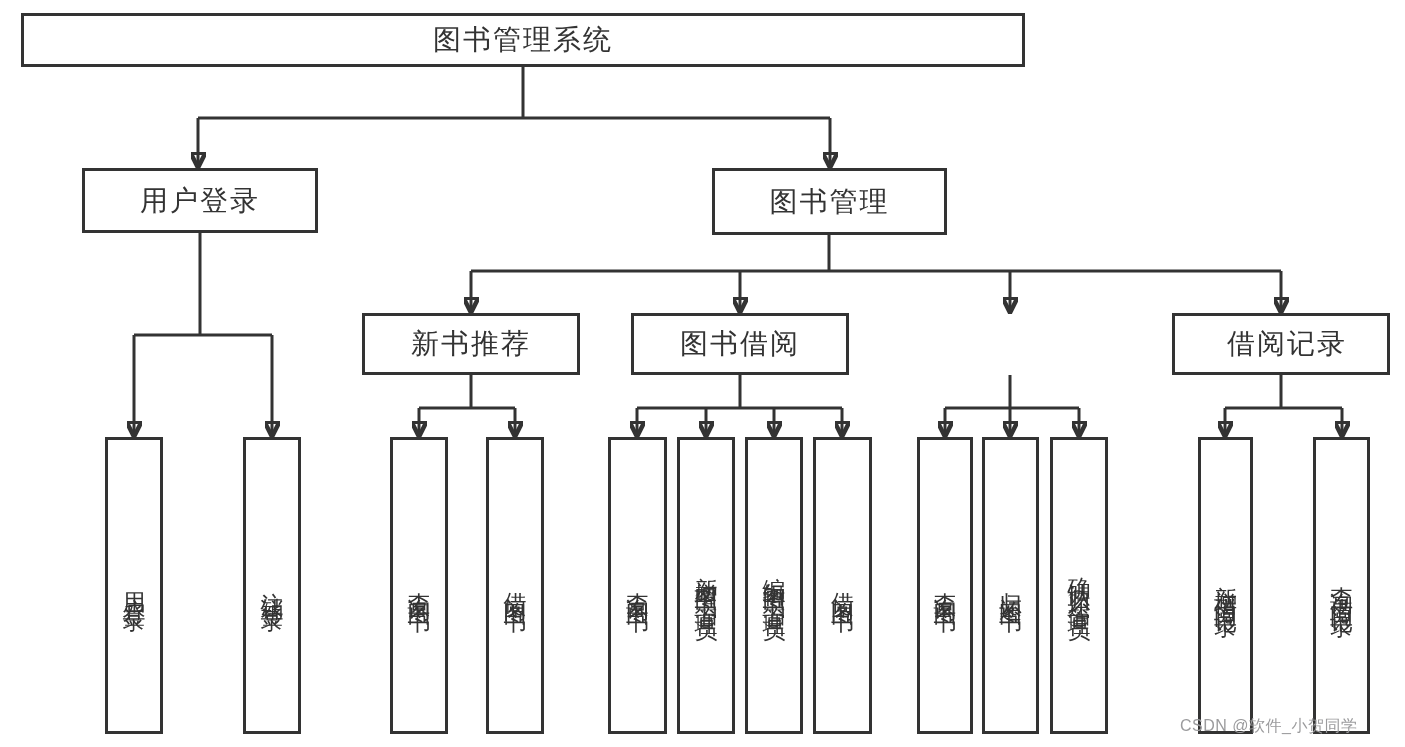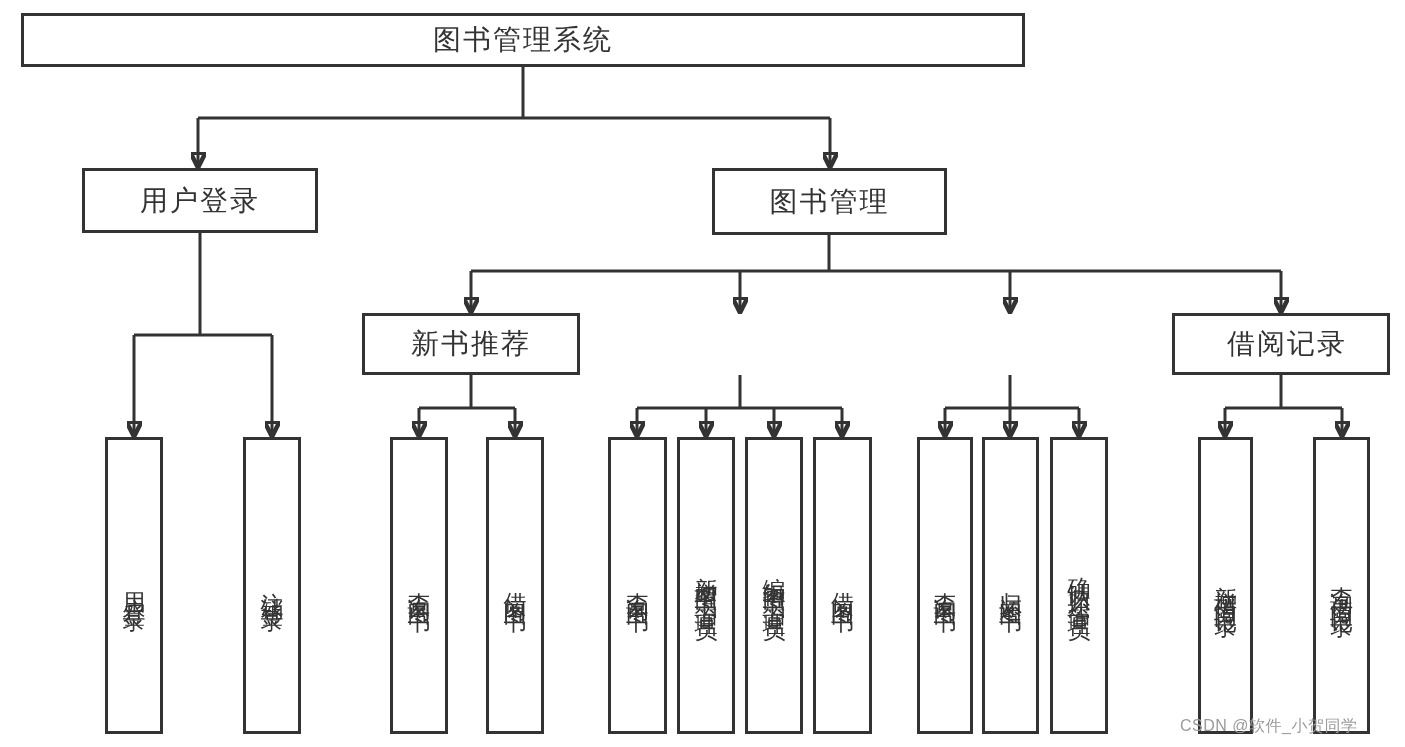--- a/index.html
+++ b/index.html
@@ -120,20 +120,21 @@
       <line x1="1342" y1="408" x2="1342" y2="433" marker-end="url(#arrow)"></line>
     </g>
   </svg>
 
   <div class="node hbox" style="left:21px; top:13px; width:1004px; height:54px;">图书管理系统</div>
 
   <div class="node hbox" style="left:82px; top:168px; width:236px; height:65px;">用户登录</div>
   <div class="node hbox" style="left:712px; top:168px; width:235px; height:67px;">图书管理</div>
 
   <div class="node hbox" style="left:362px; top:313px; width:218px; height:62px;">新书推荐</div>
+  <div class="node hbox" style="left:631px; top:313px; width:218px; height:62px;">图书借阅</div>
   <div class="node hbox" style="left:1172px; top:313px; width:218px; height:62px;padding-left:12px;">借阅记录</div>
 
   <div class="node vbox" style="left:105px; top:437px; width:58px; height:297px;">用户登录</div>
   <div class="node vbox" style="left:243px; top:437px; width:58px; height:297px;">注销登录</div>
 
   <div class="node vbox" style="left:390px; top:437px; width:58px; height:297px;">查询图书</div>
   <div class="node vbox" style="left:486px; top:437px; width:58px; height:297px;">借阅图书</div>
 
   <div class="node vbox" style="left:608px; top:437px; width:59px; height:297px;">查询图书</div>
   <div class="node vbox" style="left:677px; top:437px; width:58px; height:297px;">新增图书（管理员）</div>

